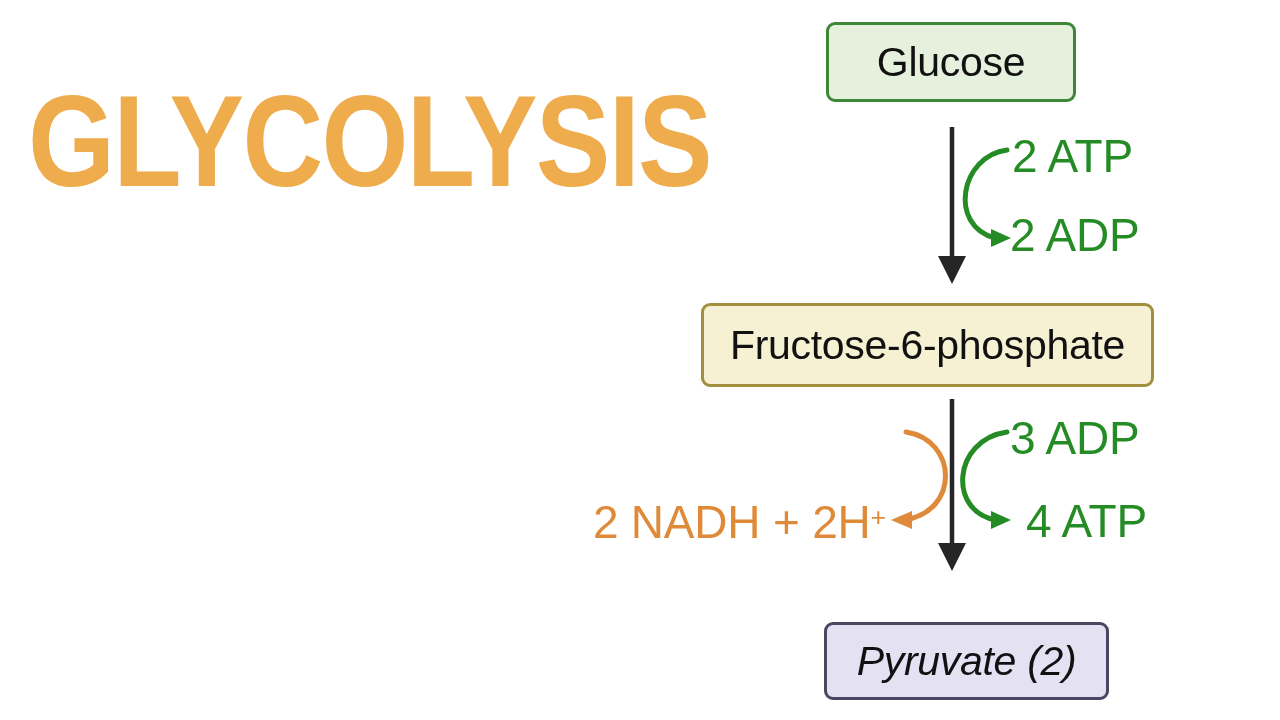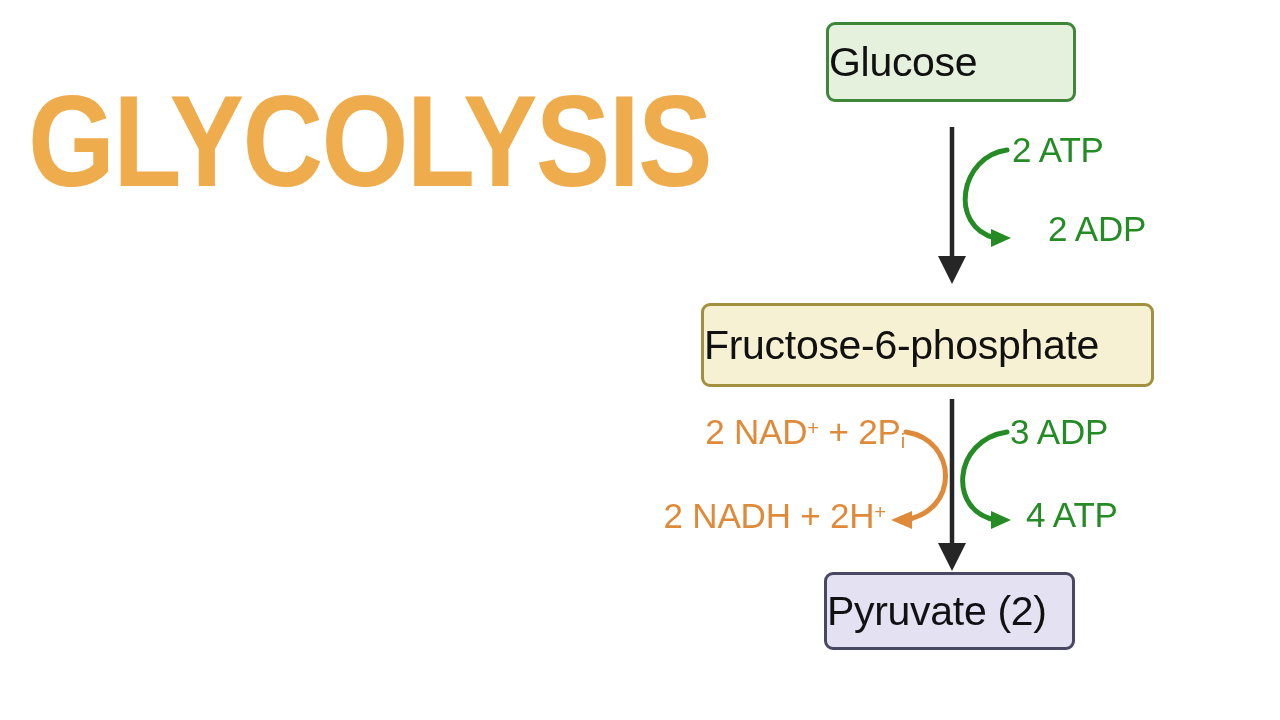--- a/index.html
+++ b/index.html
@@ -8,51 +8,51 @@
     overflow:hidden;font-family:"Liberation Sans", sans-serif;
   }
   .title{
     position:absolute;left:28px;top:76px;
     font-size:130px;font-weight:bold;line-height:1;
     letter-spacing:-2px;color:var(--title_orange);
     transform:scaleX(0.86);transform-origin:left top;
     white-space:nowrap;
   }
   .node{
-    position:absolute;display:flex;align-items:center;justify-content:flex-start;
+    position:absolute;display:flex;align-items:center;justify-content:center;
     border-radius:9px;border:3px solid;box-sizing:border-box;
     font-size:41px;color:#111;letter-spacing:-0.3px;white-space:nowrap;
   }
   .node-glucose{
     left:826px;top:22px;width:250px;height:80px;
     background:var(--glucose_fill);border-color:var(--glucose_border);
   }
   .node-fructose{
     left:701px;top:303px;width:453px;height:84px;
     background:var(--fructose_fill);border-color:var(--fructose_border);
   }
   .node-pyruvate{
-    left:824px;top:572px;width:251px;height:78px;
-    background:var(--pyruvate_fill);border-color:var(--pyruvate_border);
+    left:824px;top:622px;width:285px;height:78px;
+    background:var(--pyruvate_fill);border-color:var(--pyruvate_border);font-style:italic;
   }
   .arrows{position:absolute;left:0;top:0;width:1280px;height:720px;}
   .stroke-black{stroke:var(--arrow_black);stroke-width:4.5;fill:none;}
   .fill-black{fill:var(--arrow_black);stroke:none;}
   .stroke-green{stroke:var(--green);stroke-width:5;fill:none;stroke-linecap:round;}
   .fill-green{fill:var(--green);stroke:none;}
   .stroke-orange{stroke:var(--orange);stroke-width:5;fill:none;stroke-linecap:round;}
   .fill-orange{fill:var(--orange);stroke:none;}
   .lbl{
-    position:absolute;font-size:35px;line-height:1.05;white-space:nowrap;
+    position:absolute;font-size:46px;line-height:1.05;white-space:nowrap;
     letter-spacing:-0.2px;
   }
   .lbl-green{color:var(--green);}
   .lbl-orange{color:var(--orange);}
   .lbl-2atp{left:1012px;top:132px;}
-  .lbl-2adp{left:1010px;top:211px;margin-left:38px;}
+  .lbl-2adp{left:1010px;top:211px;}
   .lbl-4adp{left:1010px;top:414px;}
   .lbl-4atp{left:1010px;top:497px;margin-left:16px;}
   .lbl-nad-in{right:375px;top:414px;text-align:right;}
   .lbl-nadh-out{right:394px;top:498px;text-align:left;}
   .sup{font-size:0.58em;position:relative;top:-0.45em;}
   .sub{font-size:0.58em;position:relative;top:0.2em;}
 </style>
 </head>
 <body>
 
@@ -84,20 +84,19 @@
     <path class="stroke-orange" d="M 906 432 C 958 440, 960 512, 904 520"></path>
     <polygon class="fill-orange" points="891,520 912,511 912,529"></polygon>
 
     <path class="stroke-green" d="M 1007 432 C 952 440, 948 512, 996 520"></path>
     <polygon class="fill-green" points="1011,520 991,511 991,529"></polygon>
   </svg>
 
   <div class="lbl lbl-green lbl-2atp">2 ATP</div>
   <div class="lbl lbl-green lbl-2adp">2 ADP</div>
 
-  <div class="lbl lbl-orange lbl-nad-in"><span>2 NAD</span><span class="sup">+</span><span> + 2P</span><span class="sub">i</span></div>
 
   <div class="lbl lbl-orange lbl-nadh-out"><span>2 NADH + 2H</span><span class="sup">+</span></div>
 
   <div class="lbl lbl-green lbl-4adp">3 ADP</div>
   <div class="lbl lbl-green lbl-4atp">4 ATP</div>
 
 </div>
 
 </body></html>

